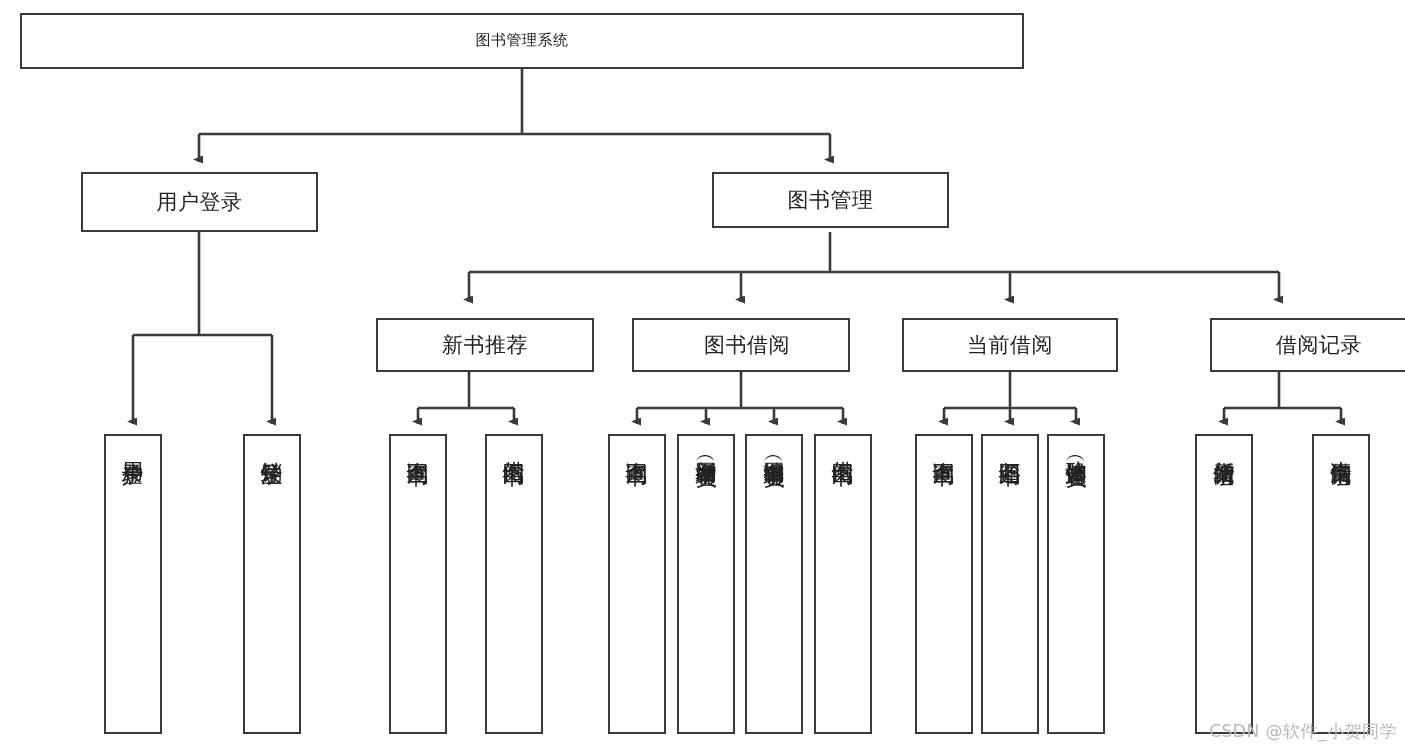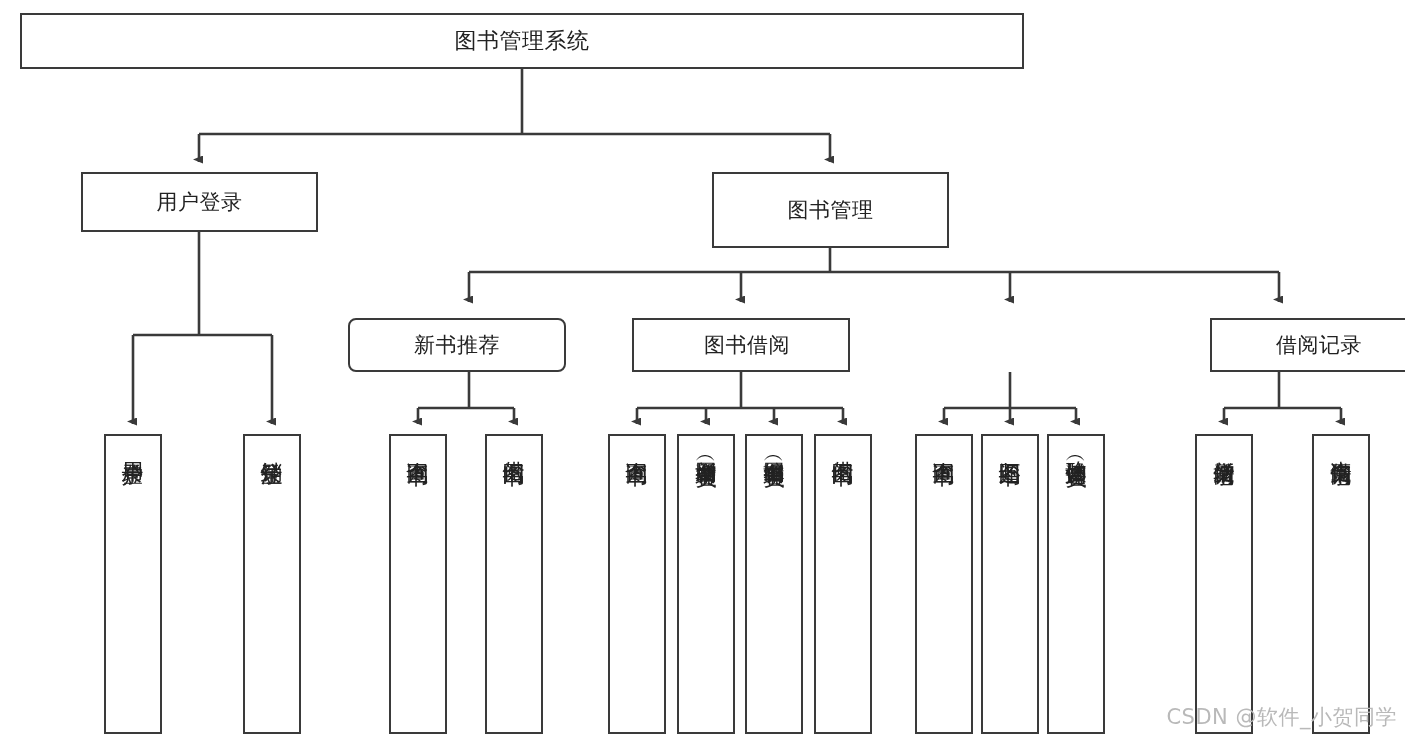--- a/index.html
+++ b/index.html
@@ -41,21 +41,21 @@
     display: block;
     text-align: center;
     line-height: 1.18;
     letter-spacing: 0.5px;
     white-space: nowrap;
   }
   .node.horizontal .node-label {
     font-size: 21px;
   }
   .node.root .node-label {
-    font-size: 22px;
+    font-size: 15px;
     text-align: center;
   }
   .node.vertical {
     align-items: flex-start;
     padding-top: 8px;
   }
   .node.vertical .node-label {
     writing-mode: vertical-rl;
     text-orientation: upright;
     font-size: 22px;
@@ -63,22 +63,22 @@
     letter-spacing: 1px;
     white-space: nowrap;
     margin: 0 auto;
   }
   .node.vertical.tall-text .node-label {
     font-size: 21px;
   }
   #watermark {
     position: absolute;
     right: 8px;
-    bottom: 16px;
-    font-size: 21px;
+    bottom: 4px;
+    font-size: 17px;
     color: #b9b9b9;
     letter-spacing: 0.5px;
     z-index: 5;
     white-space: nowrap;
   }
 </style>
 </head>
 <body>
 
 <div id="diagram-root">
@@ -134,30 +134,33 @@
     </g>
   </svg>
 
   <div class="node root horizontal" style="left:20px; top:13px; width:1004px; height:56px;">
     <span class="node-label">图书管理系统</span>
   </div>
 
   <div class="node horizontal" style="left:81px; top:172px; width:237px; height:60px;">
     <span class="node-label">用户登录</span>
   </div>
-  <div class="node horizontal" style="left:712px; top:172px; width:237px; height:76px;">
+  <div class="node horizontal" style="left:712px; top:172px; width:237px; height:56px;">
     <span class="node-label">图书管理</span>
   </div>
 
-  <div class="node horizontal" style="left:348px; top:318px; width:218px; height:54px;border-radius:8px;">
+  <div class="node horizontal" style="left:376px; top:318px; width:218px; height:54px;">
     <span class="node-label">新书推荐</span>
   </div>
   <div class="node horizontal" style="left:632px; top:318px; width:218px; height:54px;padding-left:12px;">
     <span class="node-label">图书借阅</span>
   </div>
+  <div class="node horizontal" style="left:902px; top:318px; width:216px; height:54px;">
+    <span class="node-label">当前借阅</span>
+  </div>
   <div class="node horizontal" style="left:1210px; top:318px; width:218px; height:54px;">
     <span class="node-label">借阅记录</span>
   </div>
 
   <div class="node vertical" style="left:104px; top:434px; width:58px; height:300px;">
     <span class="node-label">用户登录</span>
   </div>
   <div class="node vertical" style="left:243px; top:434px; width:58px; height:300px;">
     <span class="node-label">注销登录</span>
   </div>

